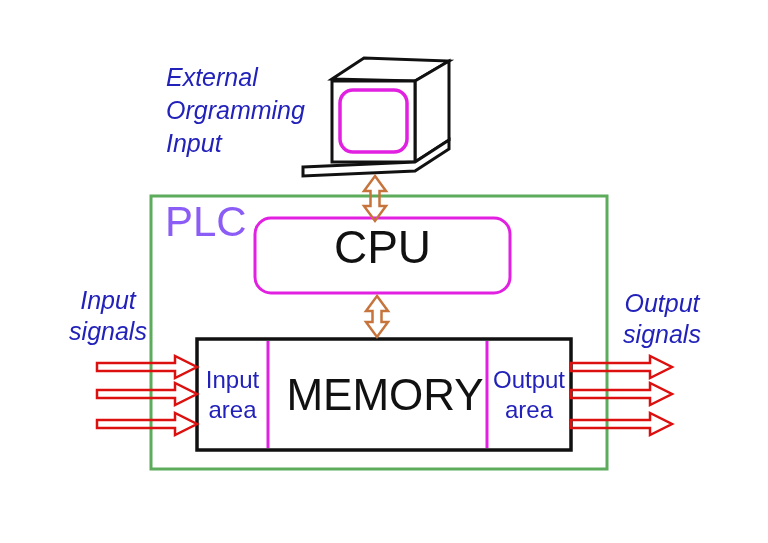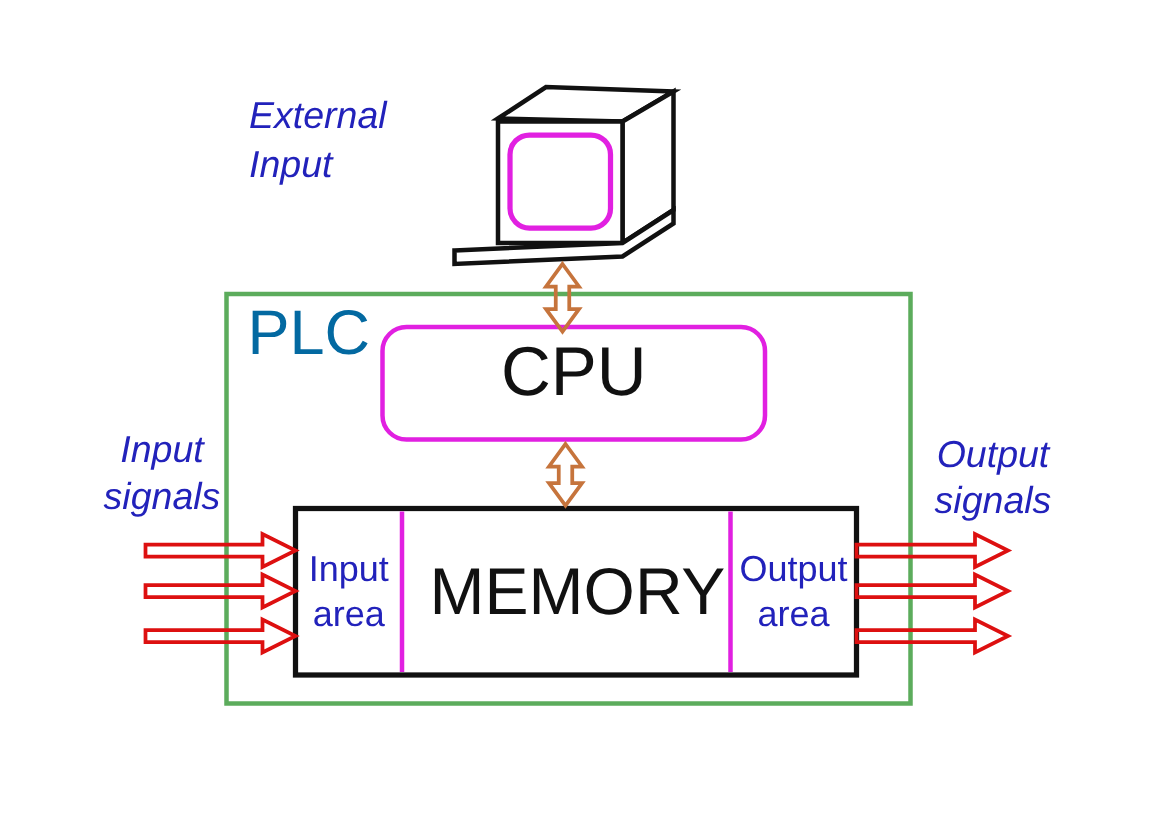--- a/index.html
+++ b/index.html
@@ -72,24 +72,25 @@
 
     <g>
       <path d="M571,363 L650,363 L650,356 L672,367 L650,378 L650,371 L571,371 Z" fill="none" stroke-width="2.5" stroke="#dd1010"></path>
       <path d="M571,390 L650,390 L650,383 L672,394 L650,405 L650,398 L571,398 Z" fill="none" stroke-width="2.5" stroke="#dd1010"></path>
       <path d="M571,420 L650,420 L650,413 L672,424 L650,435 L650,428 L571,428 Z" fill="none" stroke-width="2.5" stroke="#dd1010"></path>
     </g>
   </svg>
 
   <div class="lbl device-label" style="color: rgb(34, 34, 187);">
     <span>External</span>
+    <span>Orgramming</span>
     <span>Input</span>
   </div>
 
-  <div class="lbl plc-label" style="color: #0369a1;">PLC</div>
+  <div class="lbl plc-label" style="color: #8b5cf6;">PLC</div>
 
   <div class="lbl cpu-label" style="color: rgb(17, 17, 17);">CPU</div>
 
   <div class="lbl memory-label" style="color: rgb(17, 17, 17);">MEMORY</div>
 
   <div class="area-label input-area-label" style="color: rgb(34, 34, 187);">
     <span>Input</span>
     <span>area</span>
   </div>
 

